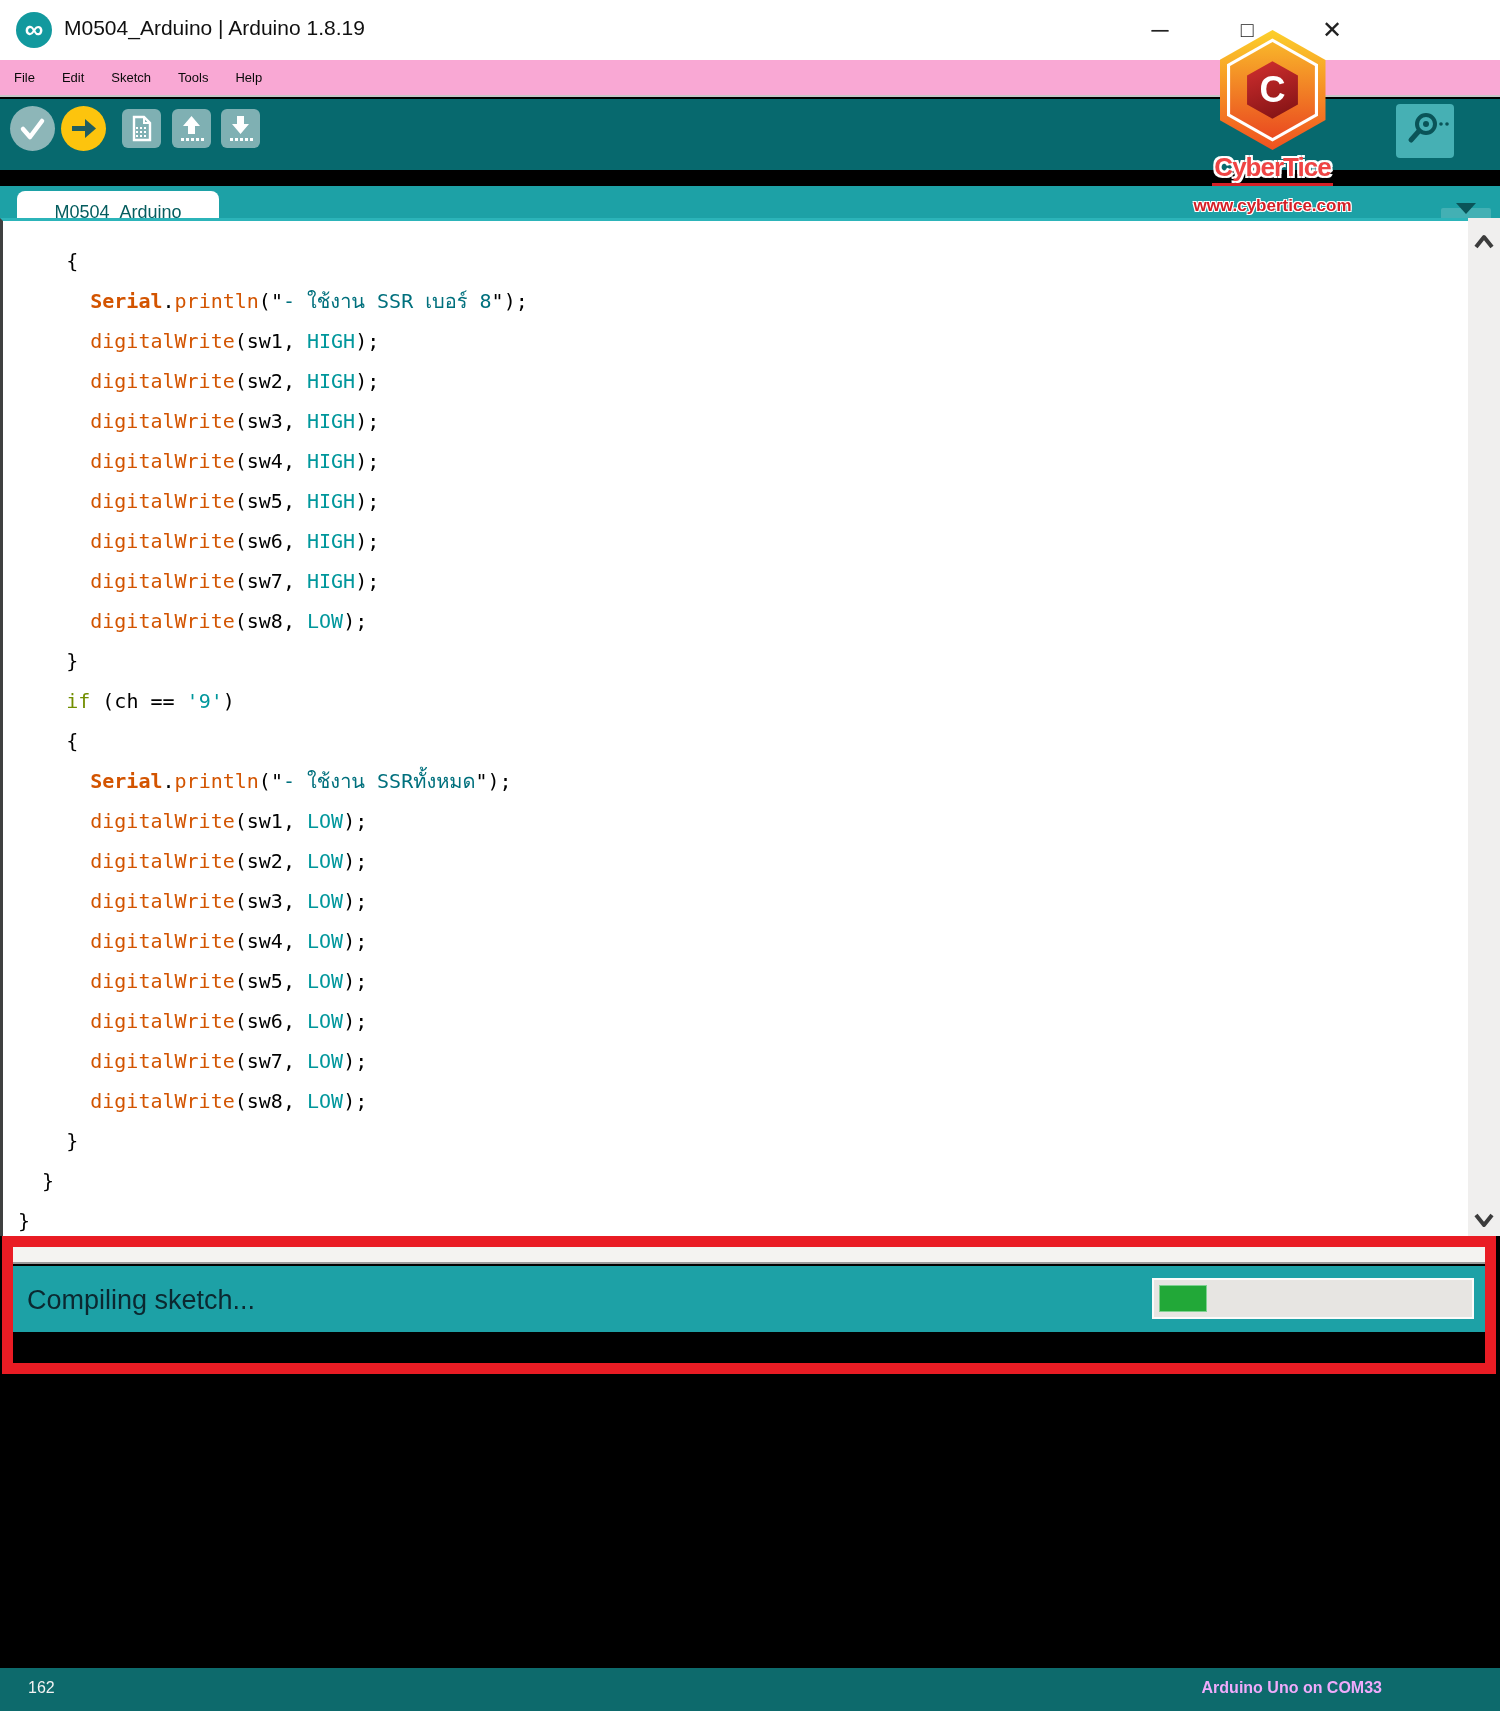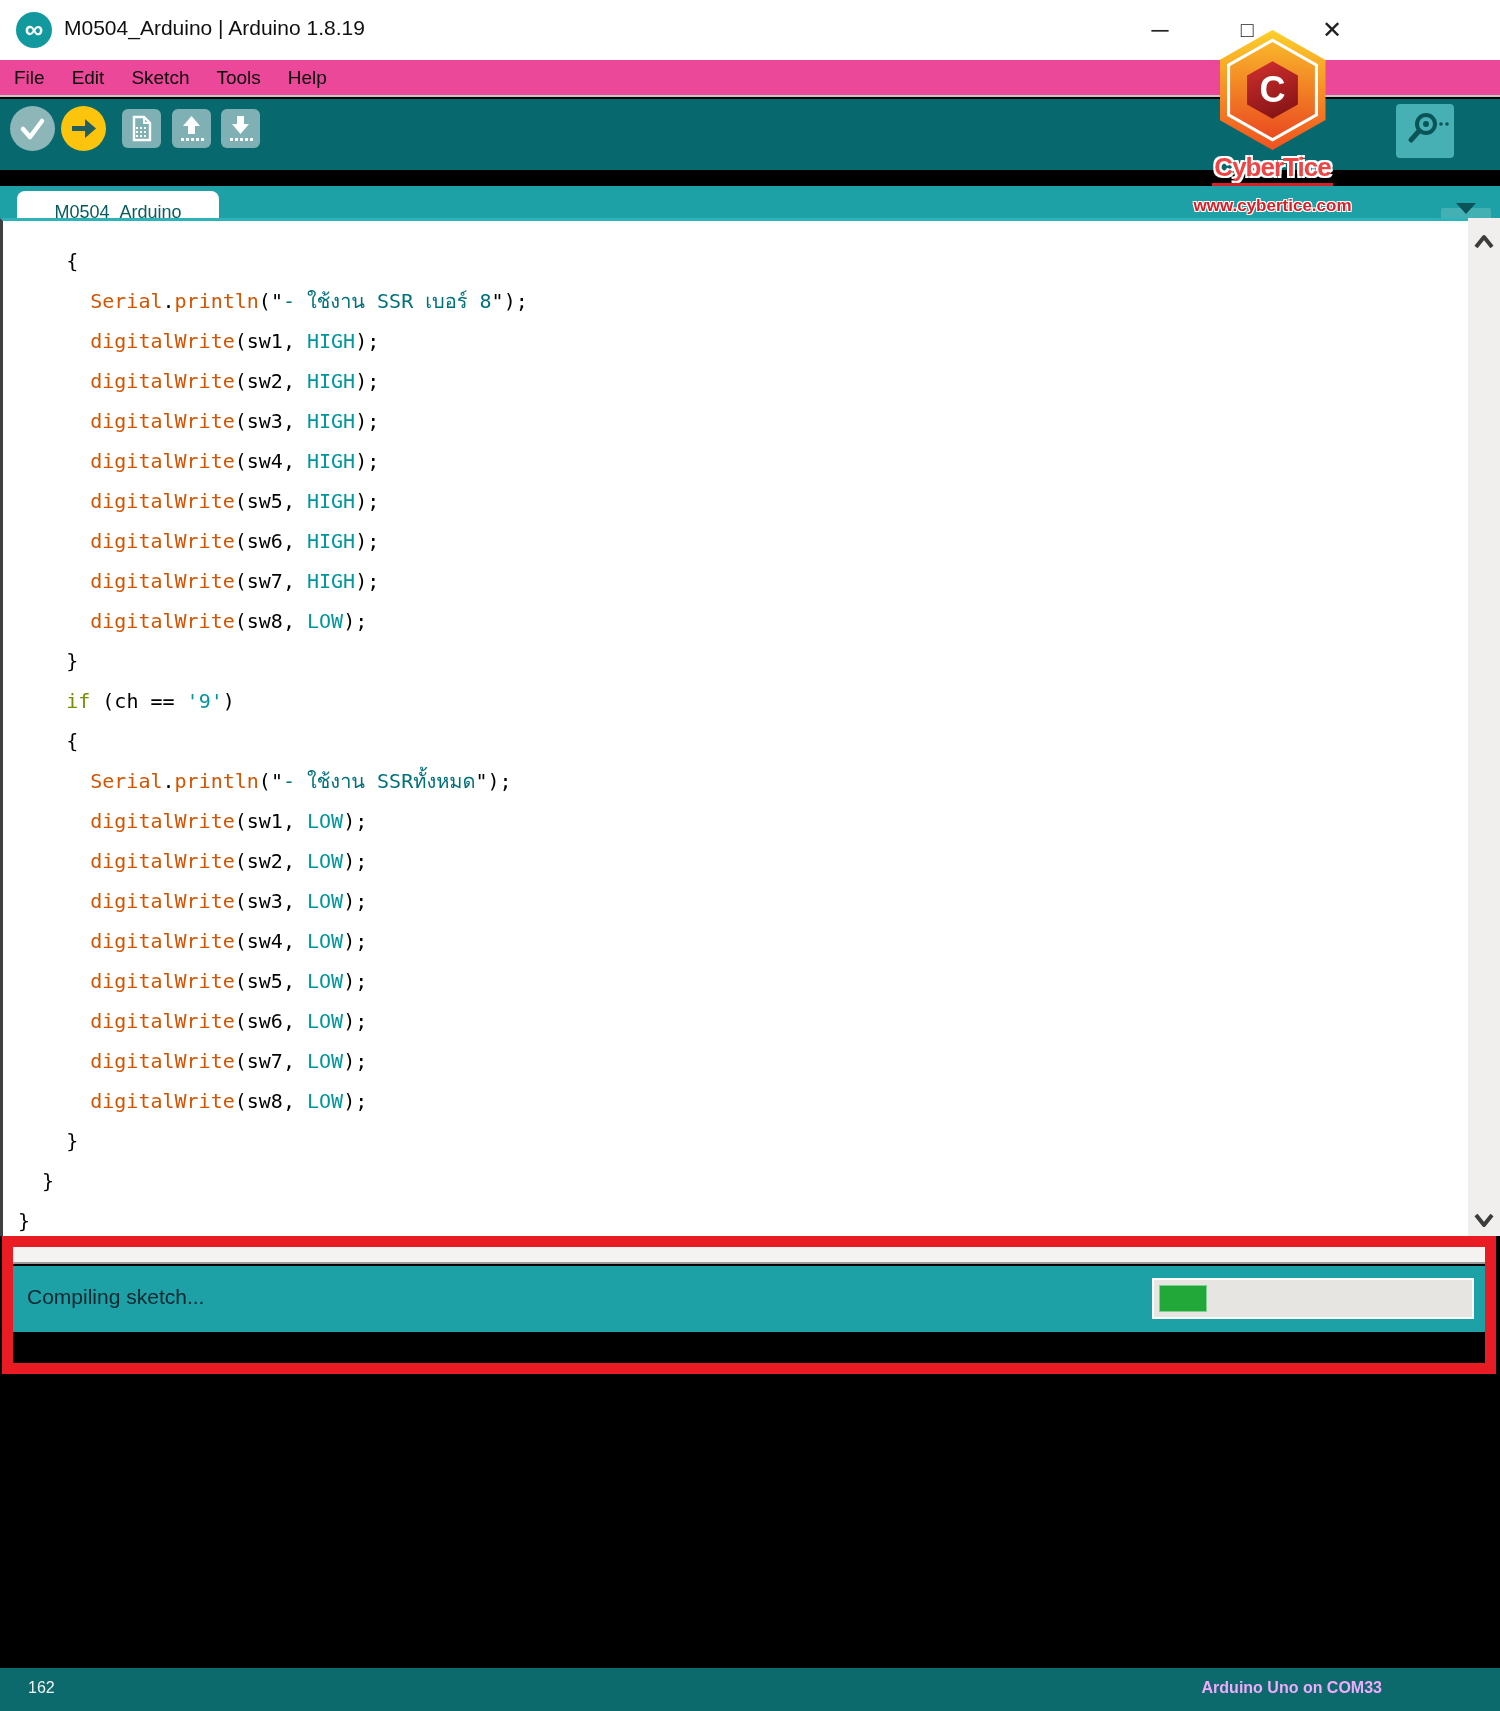--- a/index.html
+++ b/index.html
@@ -9,23 +9,23 @@
   
   .titlebar { position:absolute; left:0; top:0; width:100%; height:60px; background:#fff; }
   .app-icon { position:absolute; left:16px; top:12px; width:36px; height:36px; border-radius:50%;
               background:#12999e; color:#fff; font-size:26px; font-weight:bold; text-align:center; line-height:34px; }
   .window-title { position:absolute; left:64px; top:16px; font-size:21px; color:#101010; }
   .winbtn { position:absolute; top:0; width:64px; height:60px; background:transparent; border:none;
             font-size:24px; color:#222; text-align:center; line-height:60px; cursor:default; }
   .winbtn.min { left:1128px; } .winbtn.max { left:1215px; font-size:21px; } .winbtn.close { left:1300px; }
 
   
-  .menubar { position:absolute; left:0; top:60px; width:100%; height:37px; background:#ec4899;
+  .menubar { position:absolute; left:0; top:60px; width:100%; height:37px; background:#f9a8d4;
              border-bottom:2px solid #c6c6c6; display:flex; align-items:center; gap:27px;
-             padding-left:14px; font-size:19px; color:#0a0a0a; }
+             padding-left:14px; font-size:13px; color:#0a0a0a; }
   .menu-item { cursor:default; }
 
   
   .toolbar { position:absolute; left:0; top:99px; width:100%; height:71px; background:var(--toolbar-teal,#07696e); }
   .tbtn { position:absolute; top:7px; cursor:pointer; }
   .tbtn.round { width:45px; height:45px; border-radius:50%; }
   .tbtn.square { width:39px; height:39px; border-radius:6px; top:10px; background:#7fb0b3; }
   .tbtn.verify { left:10px; background:#8db6b8; }
   .tbtn.upload { left:61px; background:#fdc40d; }
   .tbtn.newdoc { left:122px; } .tbtn.opendoc { left:172px; } .tbtn.savedoc { left:221px; }
@@ -40,37 +40,37 @@
                   border:none; border-radius:2px; cursor:pointer; }
   .tab-dropdown .tri { width:0; height:0; margin:8px auto 0; border-left:10px solid transparent;
                        border-right:10px solid transparent; border-top:11px solid #0a5458; }
 
   
   .editor { position:absolute; left:0; top:218px; width:1468px; height:1018px; background:#fff;
             border-left:3px solid #3f4040; border-top:3px solid #2cb4b9; padding-top:20px; cursor:text; overflow:hidden; }
   .code-line { height:40px; line-height:40px; padding-left:15px; white-space:pre;
                font-family:"DejaVu Sans Mono", monospace; font-size:20px; }
   .tok-p   { color:#000; }
-  .tok-fnb { color:var(--accent-orange,#d35400); font-weight:normal; }
+  .tok-fnb { color:var(--accent-orange,#d35400); font-weight:bold; }
   .tok-fn  { color:var(--accent-orange,#d35400); }
   .tok-kw  { color:var(--keyword-olive,#728E00); }
   .tok-lit { color:var(--literal-teal,#00979C); }
   .tok-str { color:var(--string-teal,#00707d); }
 
   
   .scrollbar { position:absolute; left:1468px; top:218px; width:32px; height:1018px; background:#f0efee; }
   .scroll-arrow { position:absolute; left:0; width:32px; height:30px; cursor:pointer; }
   .scroll-arrow.up { top:10px; } .scroll-arrow.down { bottom:2px; }
 
   
   .console-black { position:absolute; left:0; top:1236px; width:100%; height:432px; background:#000; }
   .strip-white { position:absolute; left:13px; top:1247px; width:1474px; height:17px; background:#f4f3f1;
                  border-bottom:2px solid #9a9a9a; }
   .strip-teal  { position:absolute; left:13px; top:1266px; width:1474px; height:66px; background:var(--status-teal,#1da1a6); }
-  .status-message { position:absolute; left:14px; top:19px; font-size:21px; color:#0b2830; }
+  .status-message { position:absolute; left:14px; top:19px; font-size:27px; color:#0b2830; }
   .progress { position:absolute; left:1139px; top:12px; width:322px; height:41px; background:#e7e5e2;
               border:2px solid #fbfbfa; }
   .progress-fill { margin:5px; height:27px; background:var(--progress-green,#22a838); border:1px solid #7ed191; }
   .highlight-box { position:absolute; left:2px; top:1236px; width:1494px; height:138px;
                    border:11px solid var(--highlight-red,#e91c24); z-index:6; pointer-events:none; }
 
   
   .footer { position:absolute; left:0; top:1668px; width:100%; height:43px; background:var(--footer-teal,#0d6a6c); }
   .footer-line { position:absolute; left:28px; top:11px; font-size:16px; color:#f2f2f2; }
   .footer-board { position:absolute; right:118px; top:11px; font-size:16px; font-weight:bold; color:#f0abfc; }

